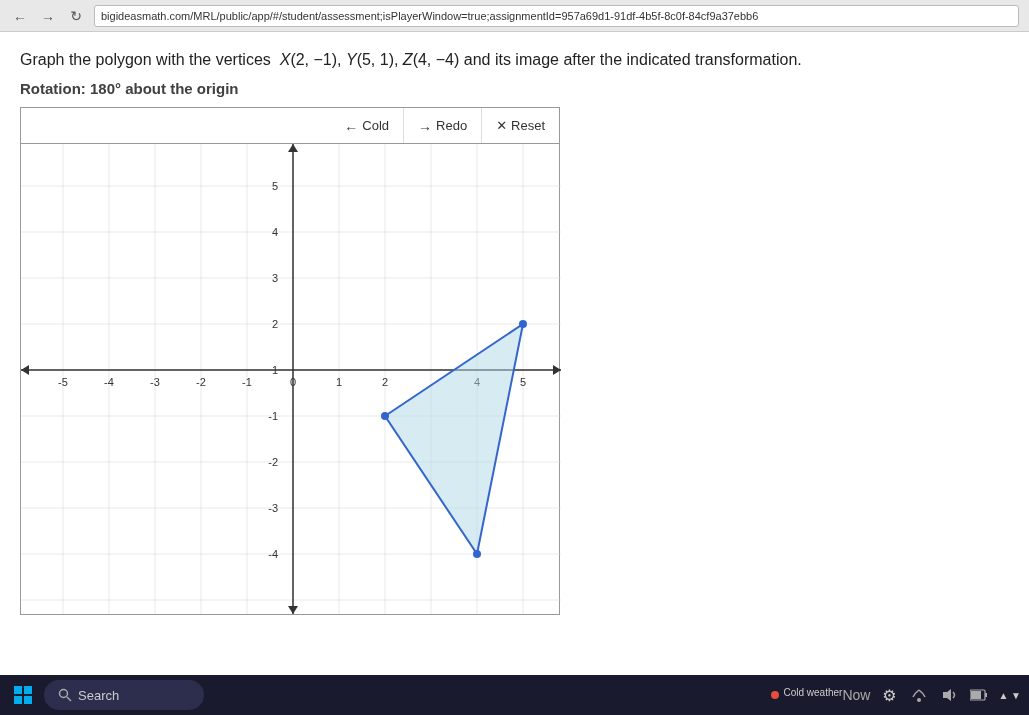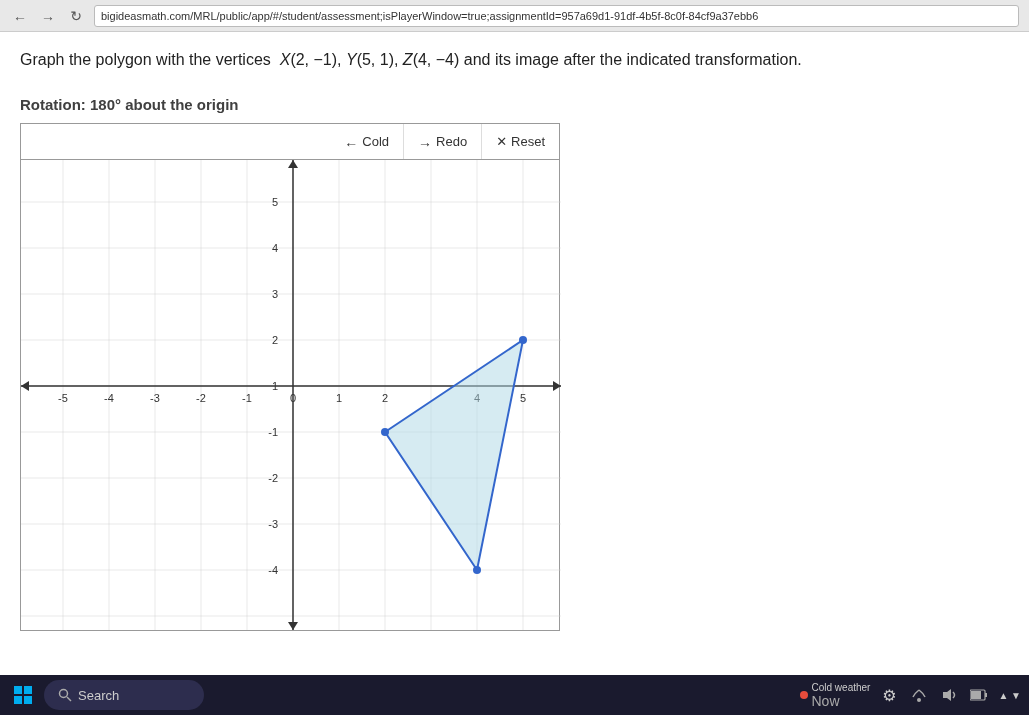--- a/index.html
+++ b/index.html
@@ -52,21 +52,21 @@
       width: 100%;
       height: calc(715px - 32px - 40px);
       background: white;
       padding: 16px 20px;
       overflow: hidden;
     }
 
     .problem-text {
       font-size: 16px;
       color: #222;
-      margin-bottom: 24px;
+      margin-bottom: 8px;
       line-height: 1.5;
     }
 
     .rotation-label {
       font-size: 15px;
       font-weight: bold;
       color: #404040;
       margin-bottom: 10px;
     }
 
@@ -318,21 +318,21 @@
       <circle cx="5.5" cy="5.5" r="4" stroke="#aaa" stroke-width="1.5" fill="none"></circle>
       <line x1="9" y1="9" x2="13" y2="13" stroke="#aaa" stroke-width="1.5"></line>
     </svg>
     <span>Search</span>
   </div>
 
   <div class="taskbar-icons">
 
     <div class="notification-item">
       <div class="notification-dot"></div>
-      <div style="display:flex;flex-direction:column;">
+      <div style="display:flex;flex-direction:row;">
         <span style="font-size:10px;color:#ccc;">Cold weather</span>
         <span style="font-size:14px;color:#aaa;">Now</span>
       </div>
     </div>
 
     <div class="taskbar-icon" style="font-size:16px;">⚙</div>
     <div class="taskbar-icon">
       <svg width="16" height="16" viewBox="0 0 16 16">
         <path d="M8 3 Q12 6 14 10" stroke="#aaa" stroke-width="1.5" fill="none"></path>
         <path d="M8 3 Q4 6 2 10" stroke="#aaa" stroke-width="1.5" fill="none"></path>

